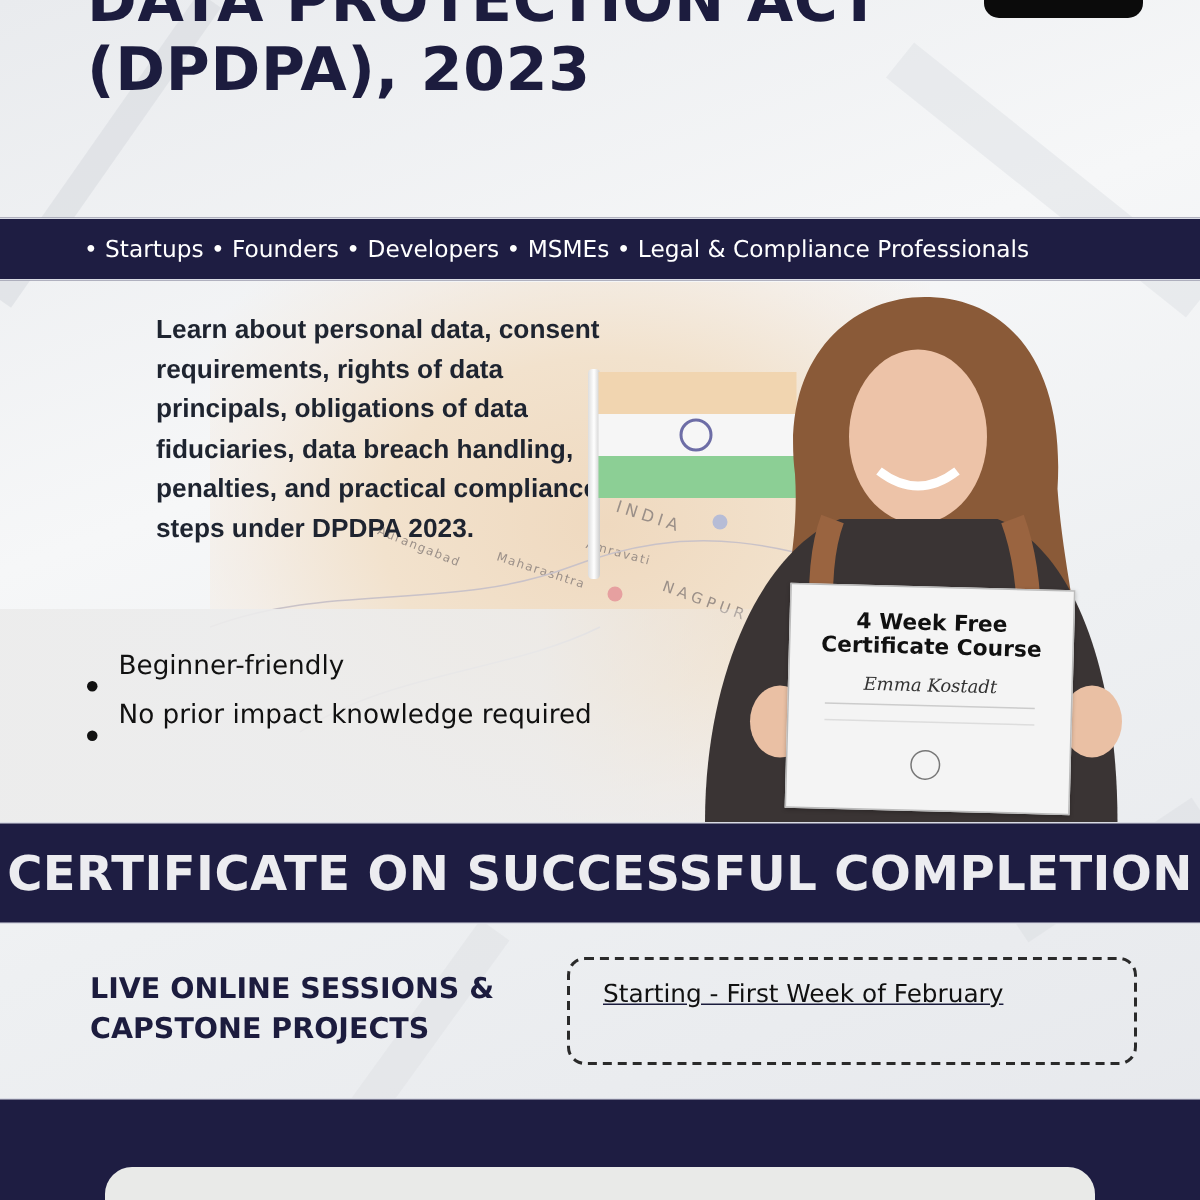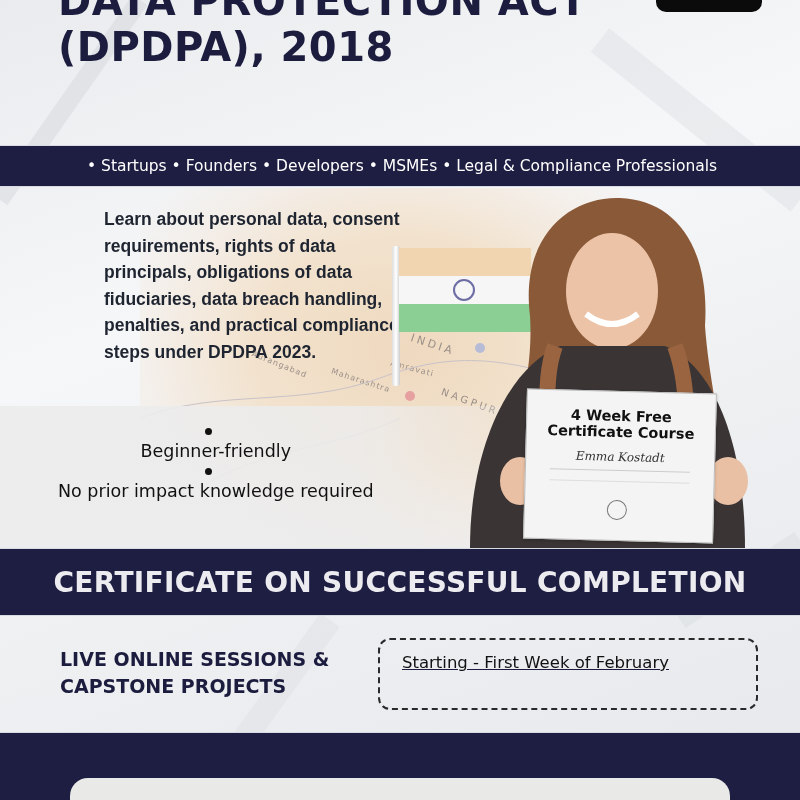--- a/index.html
+++ b/index.html
@@ -32,42 +32,42 @@
   }
 
   
   .band {
     position: absolute; left: 0; width: 800px; background: #1e1d42;
     border-top: 1px solid #d9dbe4; border-bottom: 1px solid #d9dbe4;
   }
   .audience-band { top: 145px; height: 42px; display: flex; align-items: center; }
   .audience-band .txt {
     color: #fff; font-family: "DejaVu Sans", sans-serif; font-size: 15.5px;
-    padding-left: 87px; white-space: nowrap;
+    padding-left: 56px; white-space: nowrap;
   }
 
   
   .middle { position: absolute; left: 0; top: 188px; width: 800px; height: 360px; overflow: hidden; }
   .map {
     position: absolute; left: 140px; top: 0; width: 480px; height: 360px;
     background: radial-gradient(ellipse at 55% 45%, #efd9bf 0%, #f2e2cd 40%, rgba(243,232,220,0.6) 65%, rgba(240,240,240,0) 85%);
   }
   .map-label { position: absolute; font-family: "DejaVu Sans", sans-serif; color: #9a8f88; font-size: 10px; letter-spacing: 3px; }
   .learn {
     position: absolute; left: 58px; top: 18px; width: 320px;
     font-family: Liberation Sans, sans-serif; font-weight: 700; font-size: 17.5px; line-height: 26.5px; color: #1e2430; margin-left: 46px;
   }
   .soft-panel {
     position: absolute; left: 0; top: 218px; width: 800px; height: 142px;
     background: linear-gradient(90deg, rgba(236,236,236,.95) 0%, rgba(236,236,236,.85) 45%, rgba(236,236,236,0) 70%);
   }
   .perks { position: absolute; left: 58px; top: 240px; list-style: none; }
   .perks li {
     font-family: "DejaVu Sans", sans-serif; font-size: 17.5px; line-height: 33px; color: #111;
-    display: flex; align-items: center; flex-direction: column;
+    display: flex; align-items: flex-end;
   }
   .perks li .dot { width: 7px; height: 7px; border-radius: 50%; background: #111; margin-right: 14px; }
 
   
   .flag-pole { position: absolute; left: 392px; top: 58px; width: 8px; height: 140px;
     background: linear-gradient(90deg,#ddd,#fff,#ccc); border-radius: 3px; }
   .flag { position: absolute; left: 399px; top: 60px; width: 132px; height: 84px; }
   .flag div { height: 28px; }
   .flag .saff { background: #f1d5b0; }
   .flag .white { background: #f6f6f6; position: relative; }
@@ -86,21 +86,21 @@
     text-align: center; color: #111; margin-top: 16px;
   }
   .cert-name { font-family: "DejaVu Serif", serif; font-style: italic; font-size: 12px; color: #333;
     text-align: center; margin-top: 10px; }
   .cert-lines { margin: 6px 24px; border-top: 1px solid #ccc; height: 12px; border-bottom: 1px solid #ddd; }
   .cert-seal { position: absolute; left: 82px; top: 108px; width: 20px; height: 20px; border: 1px solid #777; border-radius: 50%; }
 
   
   .cert-band { top: 548px; height: 68px; display: flex; align-items: center; justify-content: center; }
   .cert-band .txt {
-    color: #ececf0; font-family: "DejaVu Sans", sans-serif; font-weight: 700; font-size: 28px;
+    color: #ececf0; font-family: "DejaVu Sans", sans-serif; font-weight: 700; font-size: 32px;
     letter-spacing: .3px; white-space: nowrap;
   }
 
   
   .sessions {
     position: absolute; left: 60px; top: 646px;
     font-family: "DejaVu Sans", sans-serif; font-weight: 700; font-size: 19px; line-height: 27px; color: #1c1c3e;
   }
   .info-box {
     position: absolute; left: 378px; top: 638px; width: 380px; height: 72px;
@@ -127,21 +127,21 @@
 
   <svg class="bg-lines" width="800" height="800">
     <line x1="0" y1="200" x2="140" y2="0" stroke="#d6d9de" stroke-width="18"></line>
     <line x1="600" y1="40" x2="800" y2="200" stroke="#dfe2e6" stroke-width="30"></line>
     <line x1="680" y1="620" x2="800" y2="540" stroke="#dcdfe3" stroke-width="20"></line>
     <line x1="200" y1="800" x2="330" y2="620" stroke="#e0e2e5" stroke-width="24"></line>
   </svg>
 
   <h1 class="title">
     <span style="display:block">DATA PROTECTION ACT</span>
-    <span style="display:block">(DPDPA), 2018</span>
+    <span style="display:block">(DPDPA), 2023</span>
   </h1>
   <div class="logo-pill"></div>
 
   <div class="band audience-band">
     <span class="txt">•  Startups • Founders • Developers • MSMEs • Legal &amp; Compliance Professionals</span>
   </div>
 
   <div class="middle">
     <div class="map">
       <span class="map-label" style="left:270px;top:150px;transform:rotate(18deg);font-size:11px;">INDIA</span>

